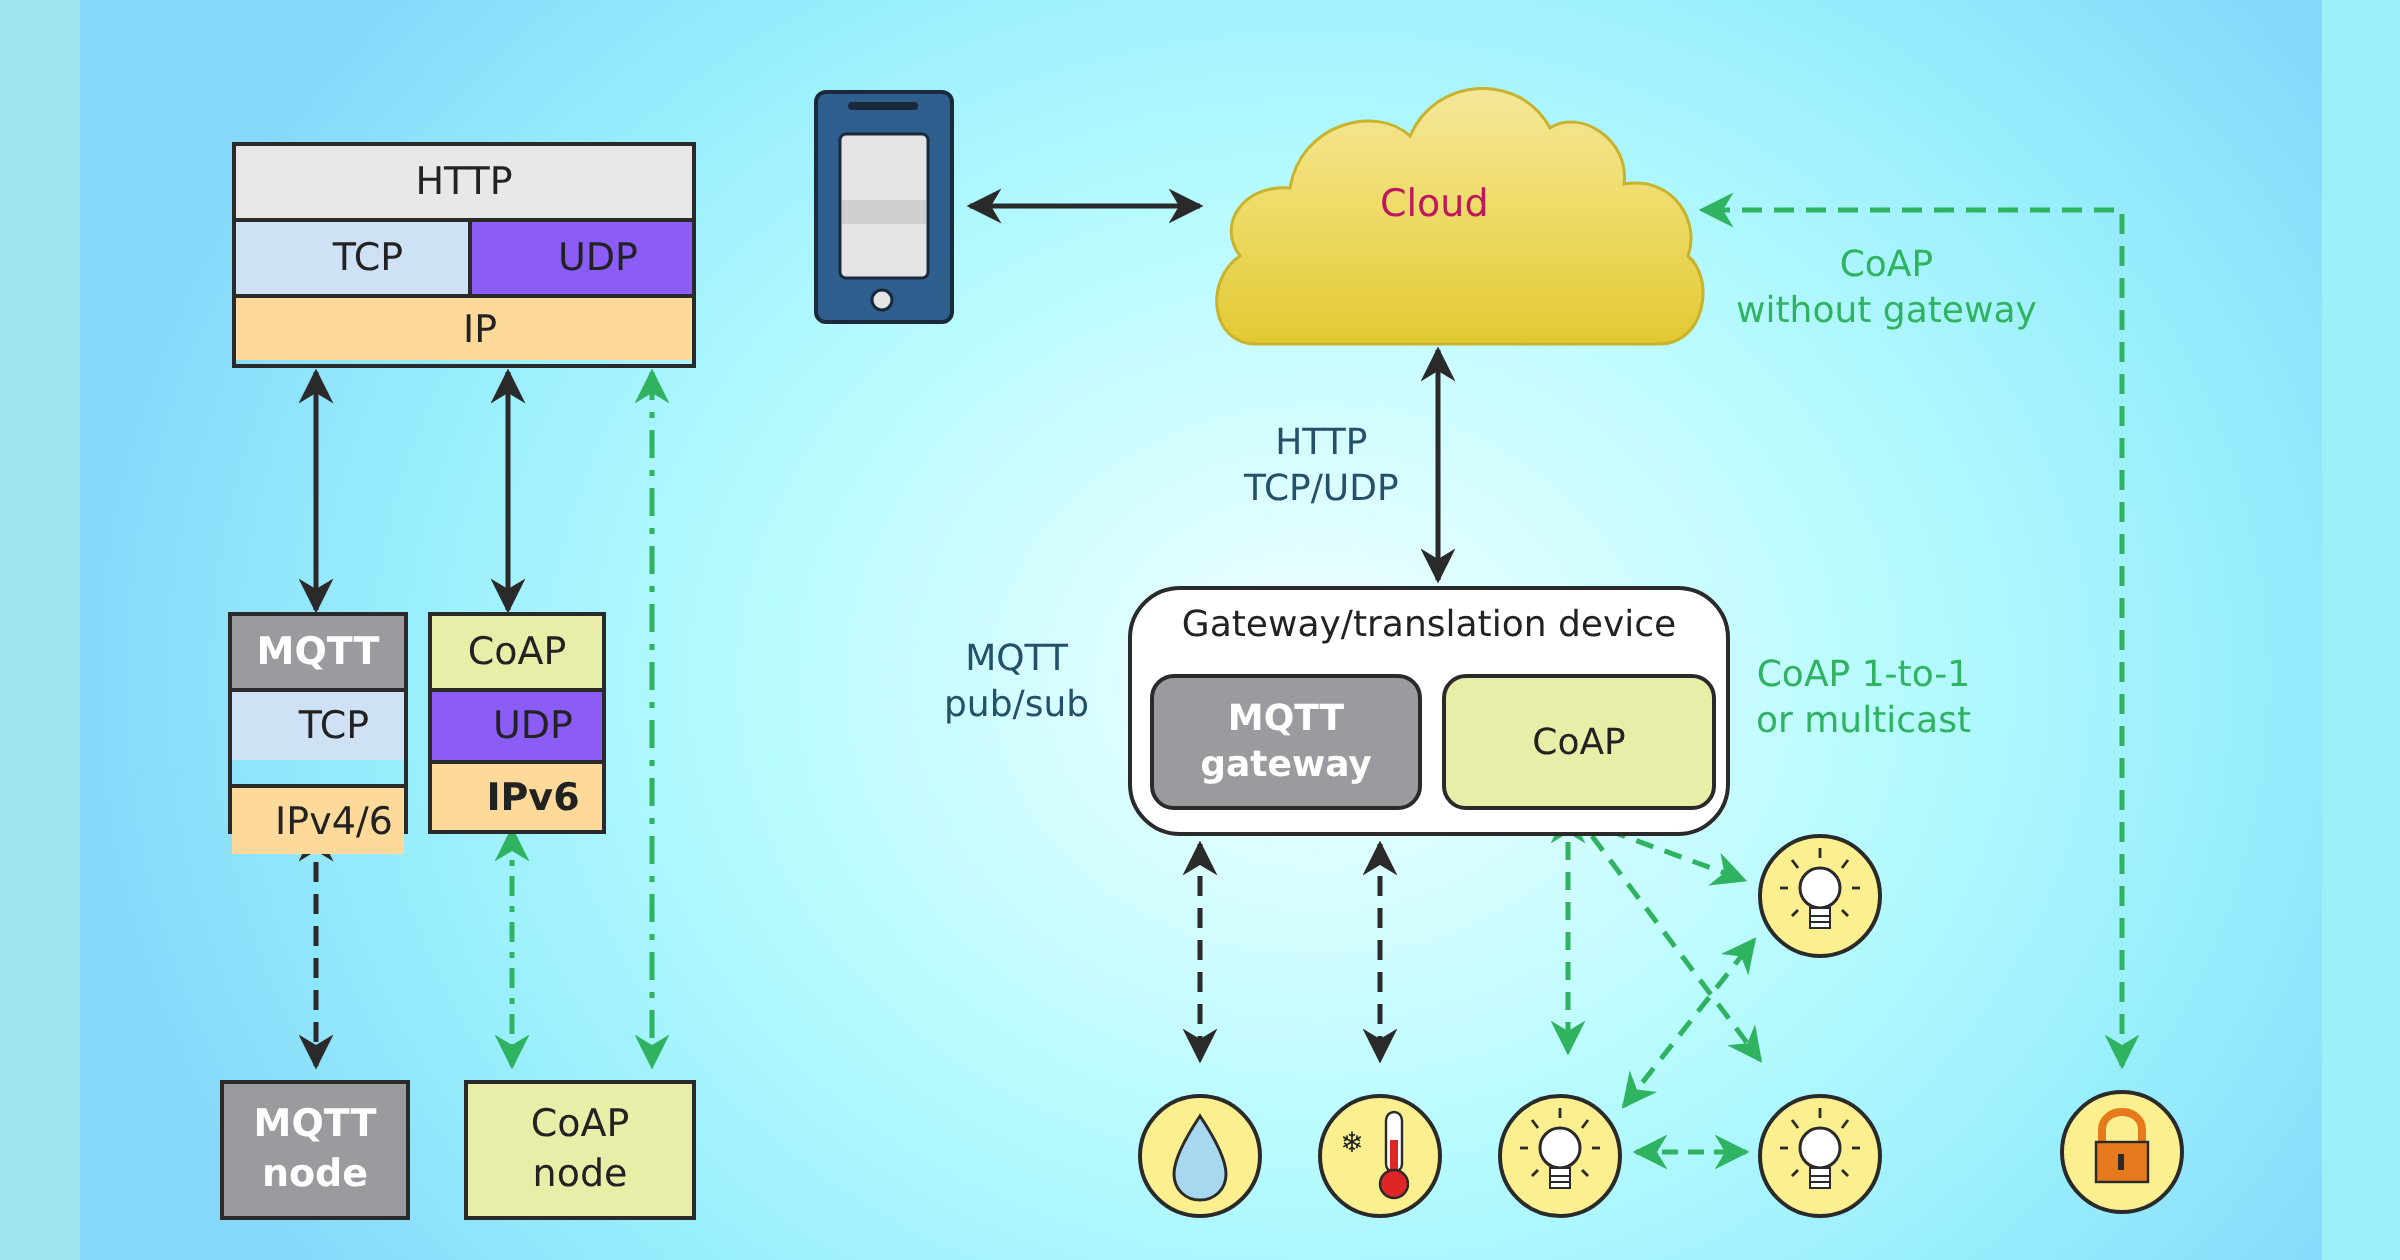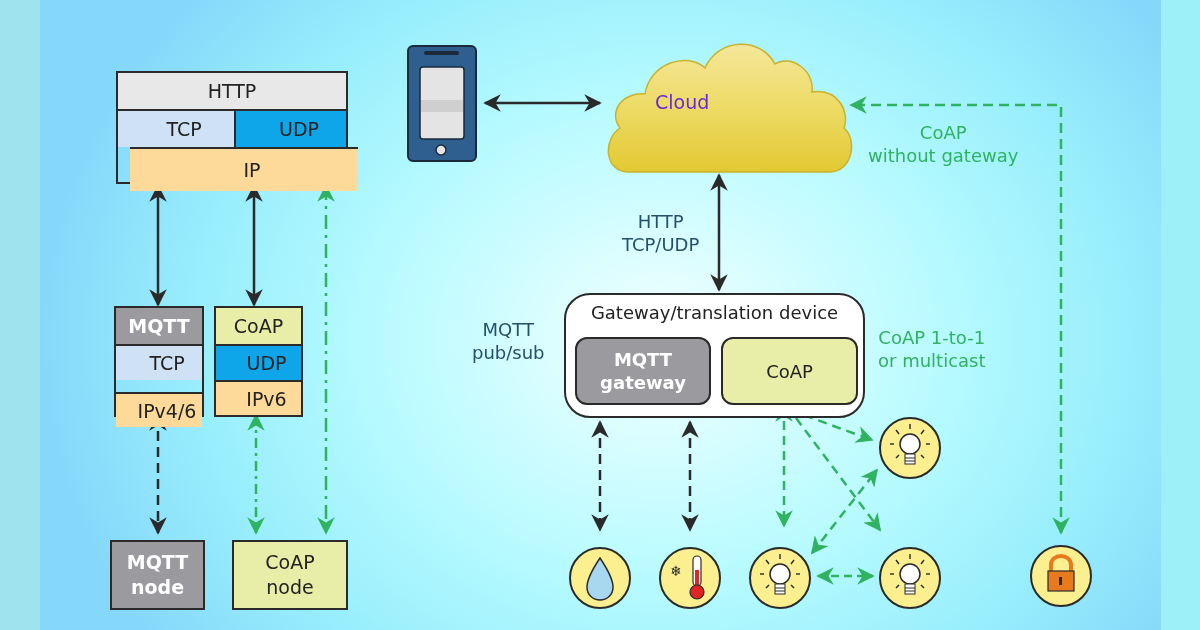--- a/index.html
+++ b/index.html
@@ -7,21 +7,21 @@
   .side-left { position: absolute; left: 0; top: 0; width: 40px; height: 630px; background: #9fe3ee; }
   .side-right { position: absolute; left: 1161px; top: 0; width: 39px; height: 630px; background: #9ef0f8; }
   .panel { position: absolute; left: 40px; top: 0; width: 1121px; height: 630px;
     background: radial-gradient(ellipse 620px 520px at 620px 340px, #f2ffff 0%, #b8fbff 45%, #98eefc 75%, #86d8fa 100%); }
   .stack { position: absolute; border: 2px solid #2a2a2a; box-sizing: border-box; }
   .cell { position: absolute; box-sizing: border-box; display: flex; align-items: center; justify-content: center; font-size: 19px; color: #222; }
   .bt { border-top: 2px solid #2a2a2a; padding-left: 16px; }
   .bl { border-left: 2px solid #2a2a2a; }
   .c-http { background: #e8e8e8; }
   .c-tcp { background: #cfe1f4; }
-  .c-udp { background: #0ea5e9; }
+  .c-udp { background: #8b5cf6; }
   .c-ip { background: #fdd99a; }
   .c-mqtt { background: #9b9b9f; color: #fff; font-weight: bold; }
   .c-coap { background: #e8eda8; }
   .node { position: absolute; border: 2px solid #2a2a2a; box-sizing: border-box; display: flex; align-items: center; justify-content: center; text-align: center; font-size: 19px; line-height: 25px; }
   .lbl { position: absolute; font-size: 18px; line-height: 23px; text-align: center; color: #25506a; white-space: nowrap; }
   .lbl.green { color: #2fb360; }
   .gateway { position: absolute; left: 564px; top: 293px; width: 301px; height: 125px; border: 2px solid #2a2a2a; border-radius: 26px; background: #fff; box-sizing: border-box; }
   .gw-title { position: absolute; left: 0; right: 0; top: 7px; text-align: center; font-size: 18px; color: #222; }
   .gw-box { position: absolute; top: 42px; height: 68px; border: 2px solid #2a2a2a; border-radius: 12px; box-sizing: border-box; display: flex; align-items: center; justify-content: center; text-align: center; font-size: 18px; line-height: 23px; }
   svg.overlay { position: absolute; left: 0; top: 0; }
@@ -63,33 +63,33 @@
   <line x1="790" y1="410" x2="872" y2="440" stroke="#2fb360" stroke-width="2.5" stroke-dasharray="9,6" marker-end="url(#ah-green)"></line>
   <line x1="796" y1="418" x2="880" y2="530" stroke="#2fb360" stroke-width="2.5" stroke-dasharray="9,6" marker-end="url(#ah-green)"></line>
   <line x1="812" y1="553" x2="877" y2="470" stroke="#2fb360" stroke-width="2.5" stroke-dasharray="9,6" marker-start="url(#ah-green)" marker-end="url(#ah-green)"></line>
   <line x1="818" y1="576" x2="873" y2="576" stroke="#2fb360" stroke-width="2.5" stroke-dasharray="8,5" marker-start="url(#ah-green)" marker-end="url(#ah-green)"></line>
 </svg>
 
 <div class="stack" style="left:116px; top:71px; width:232px; height:113px;">
   <div class="cell c-http" style="left:0; top:0; width:228px; height:36px;">HTTP</div>
   <div class="cell c-tcp bt" style="left:0; top:36px; width:116px; height:38px;">TCP</div>
   <div class="cell c-udp bt bl" style="left:116px; top:36px; width:112px; height:38px;">UDP</div>
-  <div class="cell c-ip bt" style="left:12px; top:74px; width:228px; height:44px;">IP</div>
+  <div class="cell c-ip bt" style="left:0; top:74px; width:228px; height:33px;">IP</div>
 </div>
 
 <div class="stack" style="left:114px; top:306px; width:90px; height:111px;">
   <div class="cell c-mqtt" style="left:0; top:0; width:86px; height:36px;">MQTT</div>
   <div class="cell c-tcp bt" style="left:0; top:36px; width:86px; height:36px;">TCP</div>
   <div class="cell c-ip bt" style="left:0; top:72px; width:86px; height:35px;margin-top:12px;">IPv4/6</div>
 </div>
 
 <div class="stack" style="left:214px; top:306px; width:89px; height:111px;">
   <div class="cell c-coap" style="left:0; top:0; width:85px; height:36px;">CoAP</div>
   <div class="cell c-udp bt" style="left:0; top:36px; width:85px; height:36px;">UDP</div>
-  <div class="cell c-ip bt" style="left:0; top:72px; width:85px; height:35px;">IPv6</div>
+  <div class="cell c-ip bt" style="left:0; top:72px; width:85px; height:35px;font-weight:bold;">IPv6</div>
 </div>
 
 <div class="node c-mqtt" style="left:110px; top:540px; width:95px; height:70px; color:#fff; font-weight:bold;">
   <div>
       <div>MQTT</div>
       <div>node</div>
     </div>
 </div>
 <div class="node c-coap" style="left:232px; top:540px; width:116px; height:70px; color:#222;">
   <div>
@@ -109,21 +109,21 @@
 <svg class="overlay" width="1200" height="630">
   <defs>
     <linearGradient id="cloudgrad" x1="0" y1="0" x2="0" y2="1">
       <stop offset="0" stop-color="#f5e79a"></stop>
       <stop offset="0.45" stop-color="#eedc6a"></stop>
       <stop offset="1" stop-color="#e2c932"></stop>
     </linearGradient>
   </defs>
   <path d="M628,172 C605,172 602,140 620,128 C608,112 622,92 645,94 C650,62 688,52 705,68 C718,38 760,36 775,64 C790,54 815,70 812,92 C838,88 850,112 844,128 C858,140 852,172 830,172 Z" fill="url(#cloudgrad)" stroke="#c9b22c" stroke-width="1.5"></path>
 </svg>
-<div class="lbl" style="left:655px; top:91px; color:#6d28d9; font-size:19px;">Cloud</div>
+<div class="lbl" style="left:690px; top:91px; color:#be185d; font-size:19px;">Cloud</div>
 
 <div class="lbl" style="left:622px; top:210px;">
   <div>HTTP</div>
   <div>TCP/UDP</div>
 </div>
 
 <div class="lbl green" style="left:868px; top:121px;">
   <div>CoAP</div>
   <div>without gateway</div>
 </div>

